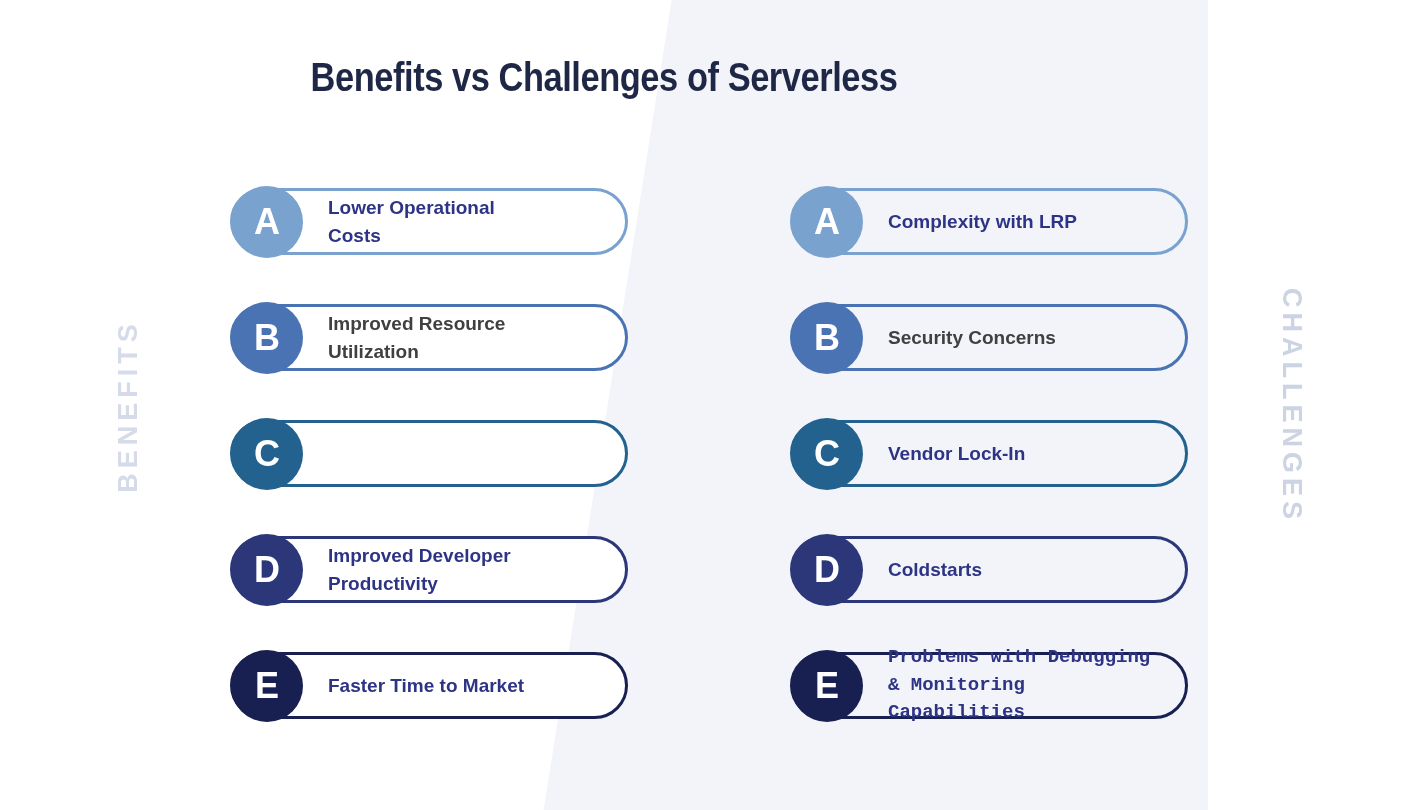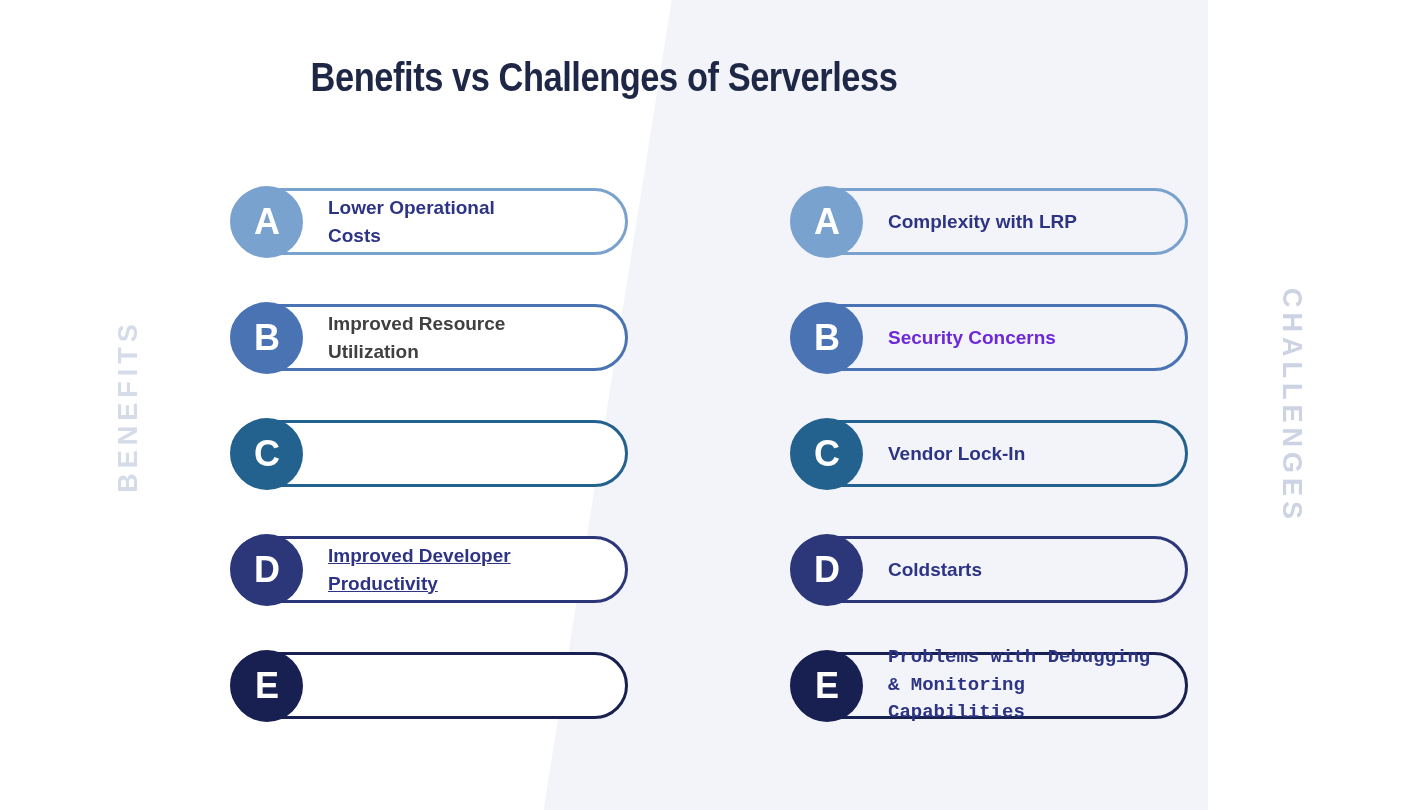--- a/index.html
+++ b/index.html
@@ -124,40 +124,41 @@
       <div class="pill-label" style="color: #404040;">Improved Resource
 Utilization</div>
     </div>
 
     <div class="pill" style="border-color: rgb(35, 97, 142);">
       <div class="badge" style="background-color: rgb(35, 97, 142); color: rgb(255, 255, 255);">C</div>
     </div>
 
     <div class="pill" style="border-color: rgb(43, 55, 121);">
       <div class="badge" style="background-color: rgb(43, 55, 121); color: rgb(255, 255, 255);">D</div>
-      <div class="pill-label" style="color: rgb(46, 52, 133); text-decoration: underline;">Improved Developer
+      <div class="pill-label" style="color: rgb(46, 52, 133);">Improved Developer
 Productivity</div>
     </div>
 
     <div class="pill" style="border-color: rgb(24, 32, 81);">
       <div class="badge" style="background-color: rgb(24, 32, 81); color: rgb(255, 255, 255);">E</div>
+      <div class="pill-label" style="color: rgb(46, 52, 133);">Faster Time to Market</div>
     </div>
 
   </div>
 
   <div class="column right">
 
     <div class="pill" style="border-color: rgb(122, 162, 207);">
       <div class="badge" style="background-color: rgb(122, 162, 207); color: rgb(255, 255, 255);">A</div>
       <div class="pill-label" style="color: rgb(46, 52, 133);">Complexity with LRP</div>
     </div>
 
     <div class="pill" style="border-color: rgb(74, 115, 180);">
       <div class="badge" style="background-color: rgb(74, 115, 180); color: rgb(255, 255, 255);">B</div>
-      <div class="pill-label" style="color: #6d28d9;">Security Concerns</div>
+      <div class="pill-label" style="color: #404040;">Security Concerns</div>
     </div>
 
     <div class="pill" style="border-color: rgb(35, 97, 142);">
       <div class="badge" style="background-color: rgb(35, 97, 142); color: rgb(255, 255, 255);">C</div>
       <div class="pill-label" style="color: rgb(46, 52, 133);">Vendor Lock-In</div>
     </div>
 
     <div class="pill" style="border-color: rgb(43, 55, 121);">
       <div class="badge" style="background-color: rgb(43, 55, 121); color: rgb(255, 255, 255);">D</div>
       <div class="pill-label" style="color: rgb(46, 52, 133);">Coldstarts</div>

